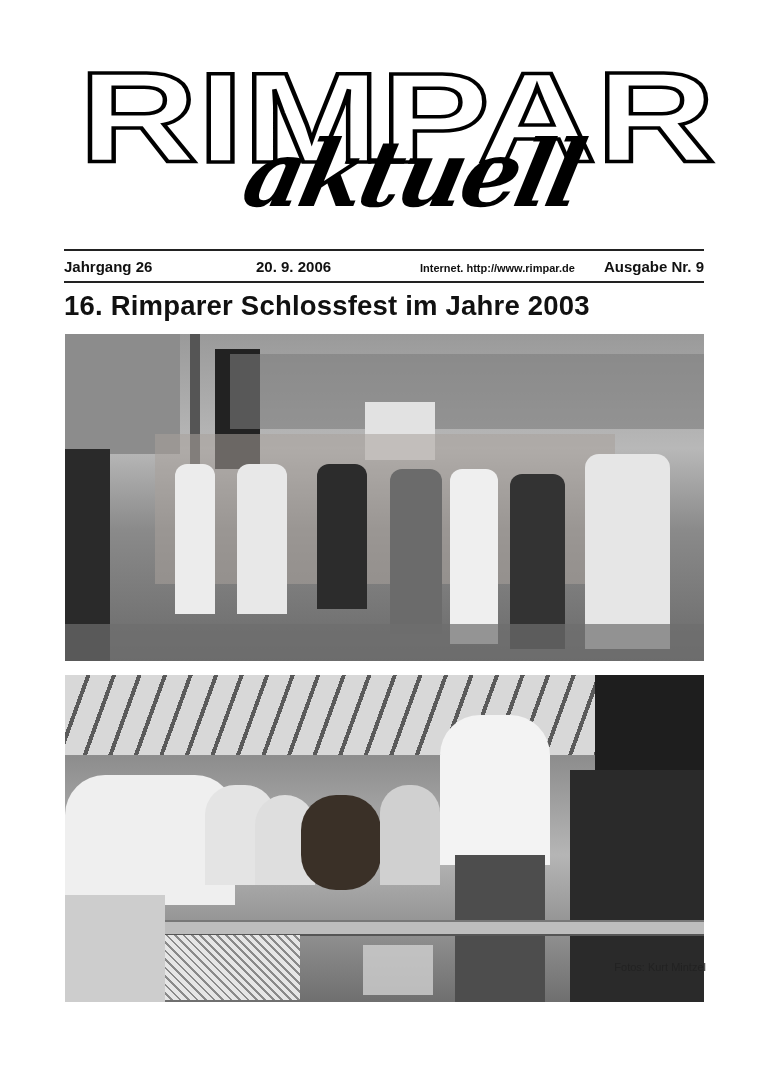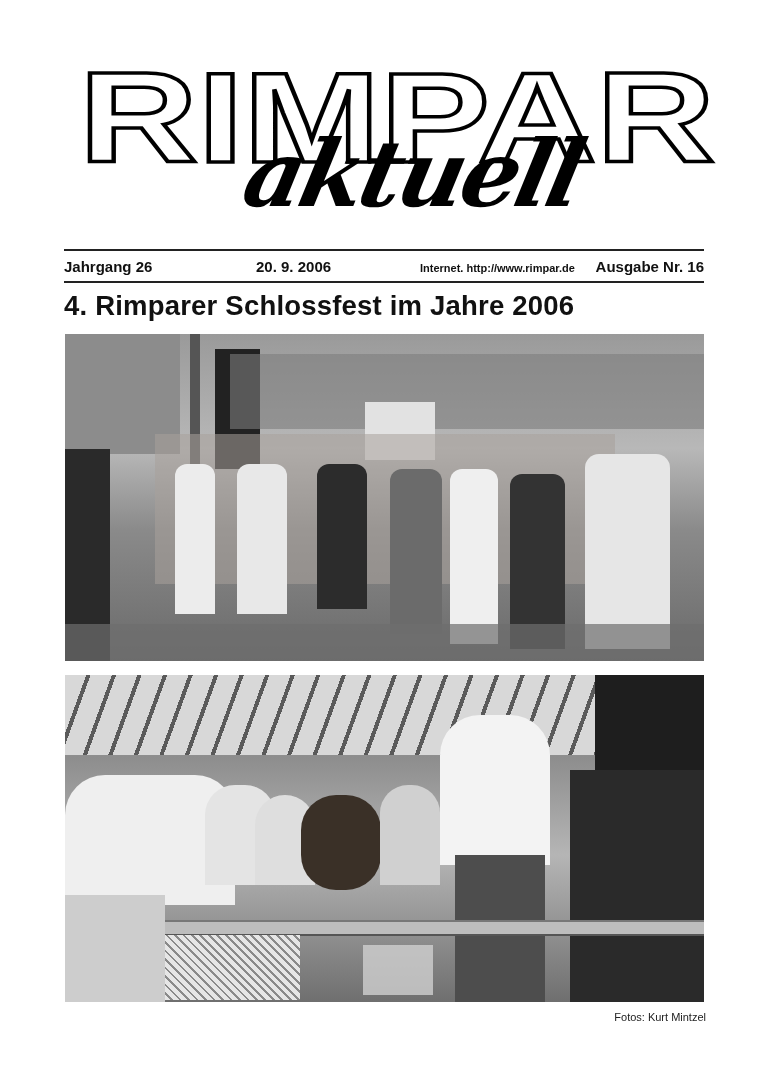--- a/index.html
+++ b/index.html
@@ -12,42 +12,42 @@
   .infobar span{position:absolute;top:2px;white-space:nowrap;}
   .i1{left:0;font-size:15px;}
   .i2{left:192px;font-size:15px;}
   .i3{left:356px;font-size:11px;top:6px !important;}
   .i4{right:0;font-size:15px;}
   .headline{position:absolute;left:64px;top:290px;width:640px;font-size:27.5px;font-weight:bold;white-space:nowrap;letter-spacing:0.2px;}
   .photo{position:absolute;left:65px;width:639px;height:327px;overflow:hidden;}
   .p1{top:334px;background:linear-gradient(180deg,#9a9a9a 0%,#b8b8b8 35%,#8a8a8a 60%,#6a6a6a 100%);}
   .p2{top:675px;background:linear-gradient(180deg,#c9c9c9 0%,#8d8d8d 25%,#b5b5b5 55%,#6f6f6f 100%);}
   .fig{position:absolute;}
-  .credit{position:absolute;right:62px;top:1011px;font-size:11px;color:#222;}
+  .credit{position:absolute;right:62px;top:961px;font-size:11px;color:#222;}
 </style>
 </head>
 <body>
 
 <div class="masthead">
   <svg class="rimpar" viewBox="0 0 642 108">
     <text x="321" y="100" text-anchor="middle" font-family="Liberation Sans, sans-serif" font-weight="bold" font-size="128" textLength="636" lengthAdjust="spacingAndGlyphs" fill="#fff" stroke="#000" stroke-width="3.5">RIMPAR</text>
   </svg>
   <div class="aktuell">aktuell</div>
 </div>
 
 <div class="rule" style="top:249px;"></div>
 <div class="infobar">
   <span class="i1">Jahrgang 26</span>
   <span class="i2">20. 9. 2006</span>
   <span class="i3">Internet. http://www.rimpar.de</span>
-  <span class="i4">Ausgabe Nr. 16</span>
+  <span class="i4">Ausgabe Nr. 9</span>
 </div>
 <div class="rule" style="top:281px;"></div>
 
-<div class="headline">4. Rimparer Schlossfest im Jahre 2006</div>
+<div class="headline">16. Rimparer Schlossfest im Jahre 2003</div>
 
 <div class="photo p1">
   <div class="fig" style="left:0;top:0;width:115px;height:120px;background:#8c8c8c;"></div>
   <div class="fig" style="left:125px;top:0;width:10px;height:140px;background:#555;"></div>
   <div class="fig" style="left:150px;top:15px;width:45px;height:120px;background:#222;"></div>
   <div class="fig" style="left:165px;top:20px;width:530px;height:75px;background:#7d7d7d;opacity:.6;"></div>
   <div class="fig" style="left:300px;top:68px;width:70px;height:58px;background:#e2e2e2;"></div>
   <div class="fig" style="left:90px;top:100px;width:460px;height:150px;background:#a8a19a;opacity:.55;"></div>
   <div class="fig" style="left:0;top:115px;width:45px;height:212px;background:#2a2a2a;"></div>
   <div class="fig" style="left:110px;top:130px;width:40px;height:150px;background:#ececec;border-radius:12px 12px 0 0;"></div>

